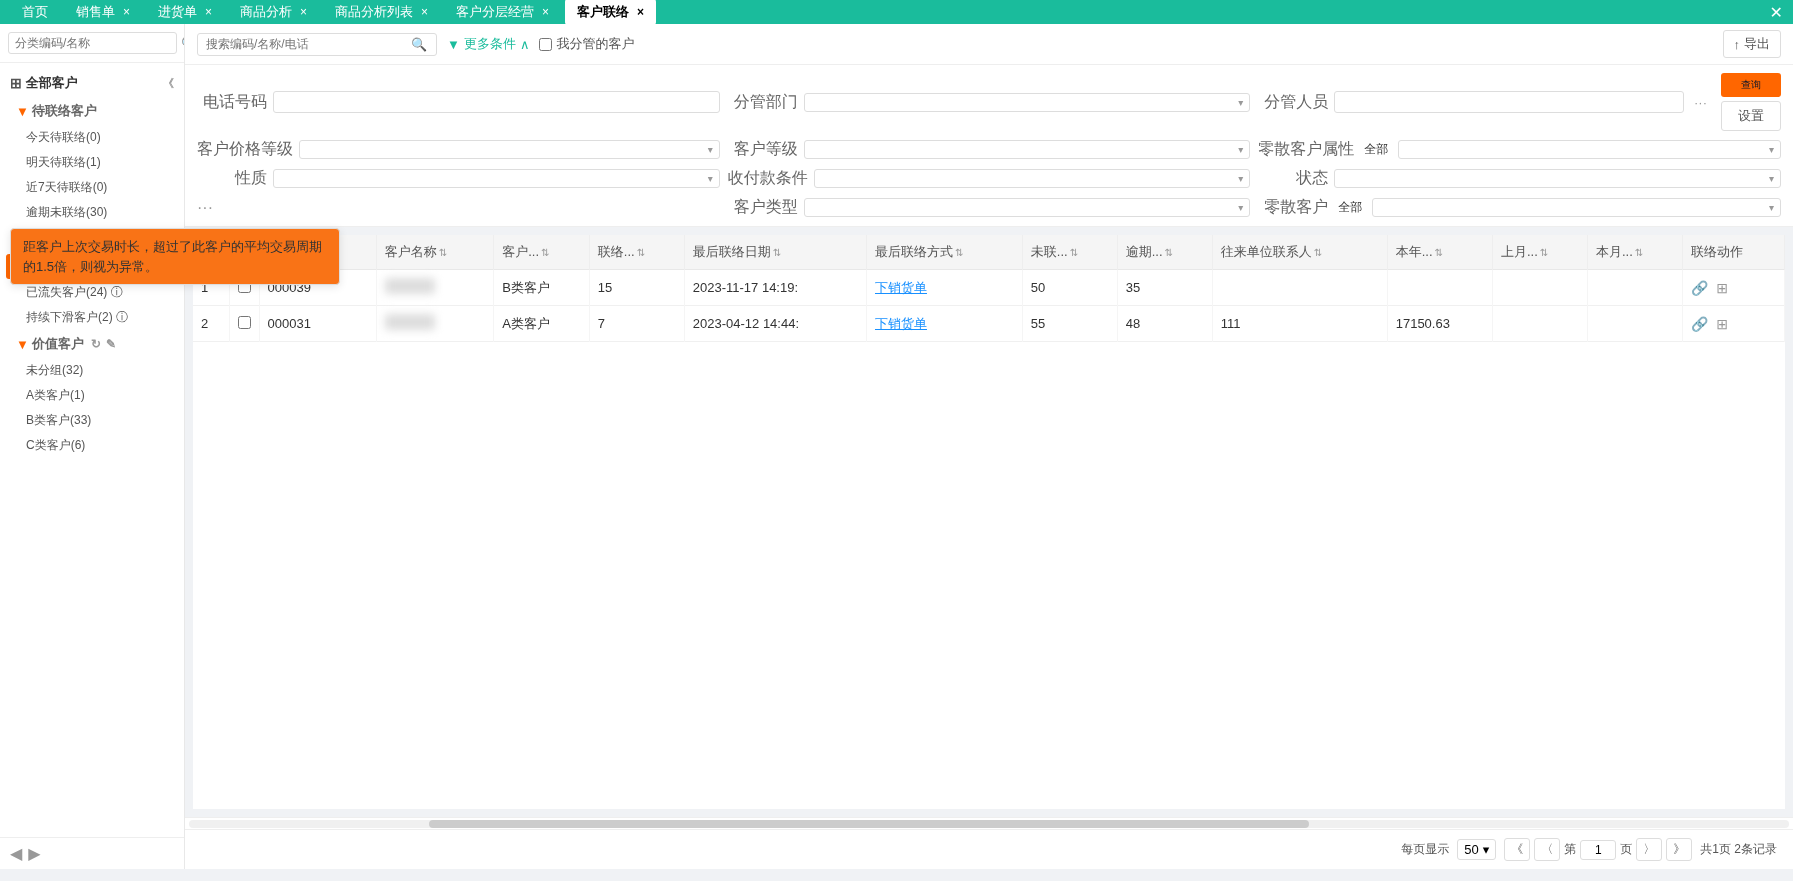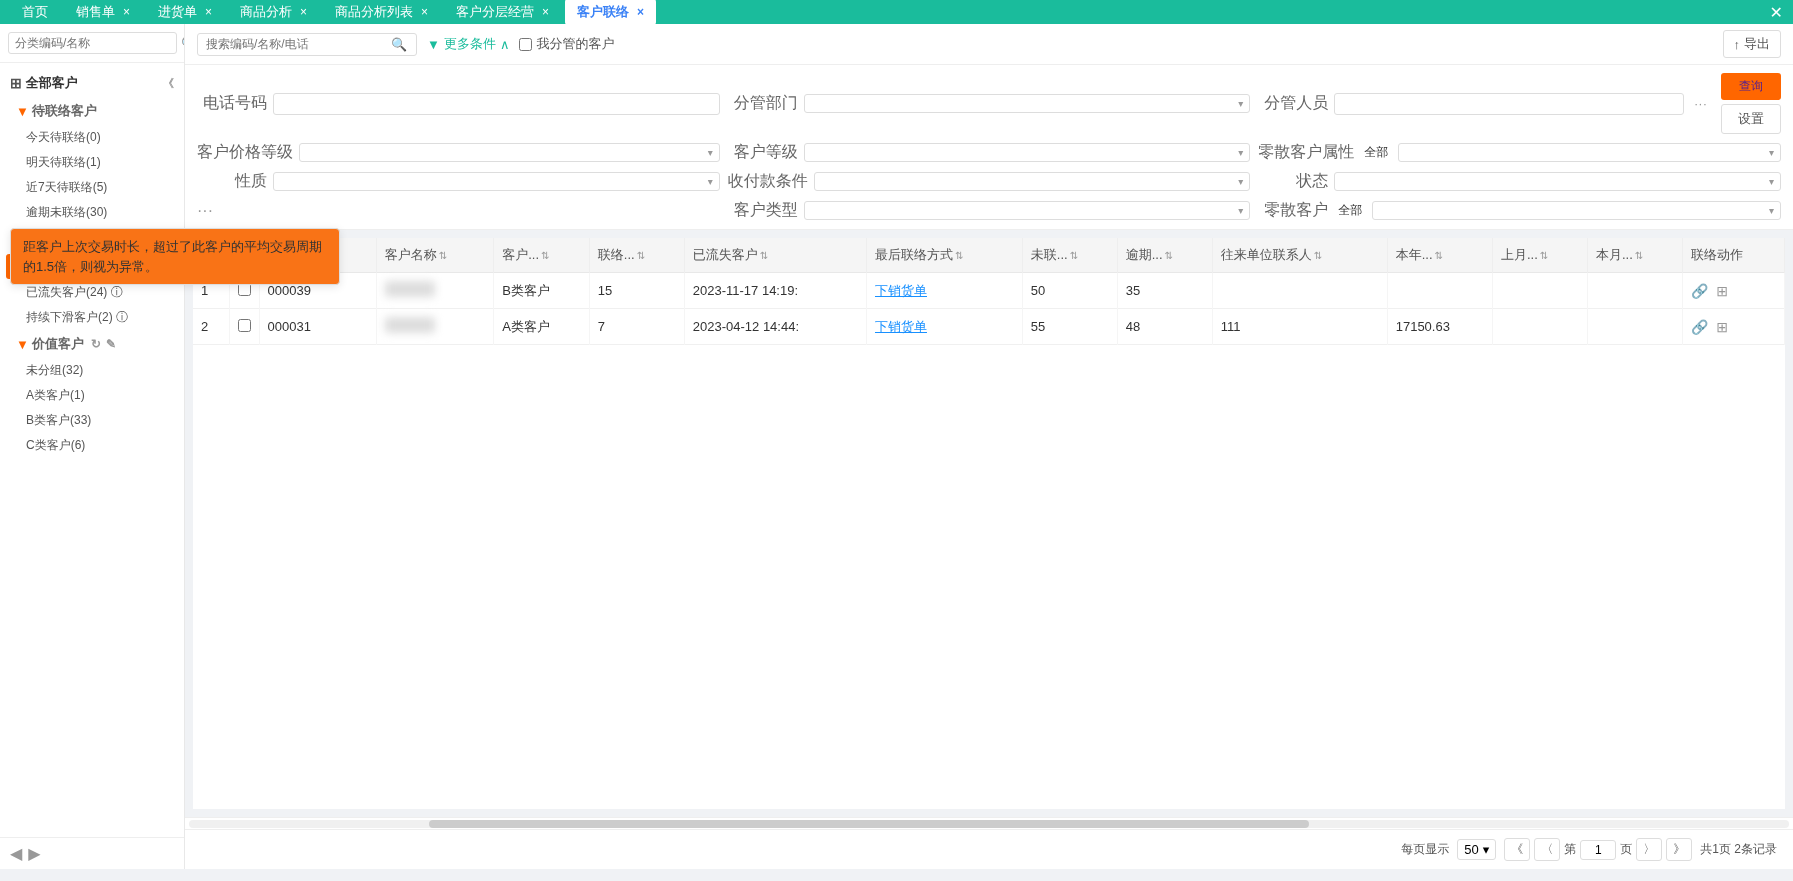--- a/index.html
+++ b/index.html
@@ -7,21 +7,21 @@
 
     
     .top-nav {
       display: flex; align-items: center; background: #1abc9c; height: 24px; padding: 0 10px;
       color: #fff; gap: 4px; position: relative;
     }
     .top-nav .nav-item {
       padding: 4px 12px; border-radius: 3px; cursor: pointer; font-size: 13px; color: #fff;
       white-space: nowrap; display: flex; align-items: center; gap: 4px;
     }
-    .top-nav .nav-item.active { background: #fff; color: #3b82f6; font-weight: bold; }
+    .top-nav .nav-item.active { background: #fff; color: #000000; font-weight: bold; }
     .top-nav .nav-item .close-x { font-size: 12px; margin-left: 4px; }
     .top-nav .close-btn {
       position: absolute; right: 10px; top: 50%; transform: translateY(-50%);
       color: #fff; font-size: 16px; cursor: pointer;
     }
 
     
     .main-layout { display: flex; height: calc(881px - 36px); }
 
     
@@ -66,21 +66,21 @@
       flex: 1; display: flex; flex-direction: column; overflow: hidden; background: #f0f2f5;
     }
 
     
     .filter-bar {
       background: #fff; padding: 6px 12px; border-bottom: 1px solid #eee;
       display: flex; align-items: center; gap: 10px; flex-shrink: 0;
     }
     .filter-bar .search-input-wrap {
       display: flex; align-items: center; border: 1px solid #ddd; border-radius: 3px; padding: 3px 8px;
-      background: #fff; gap: 4px; width: 220px;
+      background: #fff; gap: 4px; width: 240px;
     }
     .filter-bar .search-input-wrap input { border: none; outline: none; font-size: 12px; flex: 1; }
     .filter-bar .more-filters {
       display: flex; align-items: center; gap: 4px; color: #1abc9c; cursor: pointer; font-size: 12px;
     }
     .filter-bar .my-customers { display: flex; align-items: center; gap: 4px; font-size: 12px; color: #555; }
     .filter-bar .my-customers input[type=checkbox] { cursor: pointer; }
     .export-btn {
       margin-left: auto; display: flex; align-items: center; gap: 4px; background: #fff;
       border: 1px solid #ddd; border-radius: 3px; padding: 4px 10px; cursor: pointer; font-size: 12px; color: #555;
@@ -96,22 +96,22 @@
     }
     .filter-label { color: #666; font-size: 16px; white-space: nowrap; min-width: 70px; text-align: right; }
     .filter-select {
       flex: 1; border: 1px solid #ddd; border-radius: 3px; padding: 3px 6px;
       font-size: 12px; display: flex; align-items: center; justify-content: space-between;
       cursor: pointer; background: #fff; min-width: 120px;
     }
     .filter-select .arrow-down { color: #999; font-size: 10px; }
     .filter-input { flex: 1; border: 1px solid #ddd; border-radius: 3px; padding: 3px 6px; font-size: 12px; outline: none; }
     .btn-query {
-      background: #ff6600; color: #4c1d95; border: none; border-radius: 3px;
-      padding: 5px 16px; cursor: pointer; font-size: 12px; width: 100%;
+      background: #ff6600; color: #0f172a; border: none; border-radius: 3px;
+      padding: 5px 16px; cursor: pointer; font-size: 10px; width: 100%;
     }
     .btn-settings {
       background: #fff; color: #555; border: 1px solid #ddd; border-radius: 3px;
       padding: 5px 16px; cursor: pointer; font-size: 13px; width: 100%; margin-top: 4px;
     }
     .filter-actions { display: flex; flex-direction: column; justify-content: center; }
     .filter-more-dots { color: #999; font-size: 16px; cursor: pointer; }
 
     
     .table-wrap {
@@ -224,21 +224,21 @@
         <span>全部客户</span>
         <span class="collapse-btn">《</span>
       </div>
 
       <div class="tree-group-label">
         <span class="arrow">▼</span>
         <span>待联络客户</span>
       </div>
       <div class="tree-item">今天待联络(0)</div>
       <div class="tree-item">明天待联络(1)</div>
-      <div class="tree-item">近7天待联络(5)</div>
+      <div class="tree-item">近7天待联络(0)</div>
       <div class="tree-item">逾期未联络(30)</div>
 
       <div class="tree-group-label">
         <span class="arrow">▼</span>
         <span>回购异常客户(2)</span>
         <span style="color:#1abc9c;margin-left:4px;font-size:12px;cursor:pointer;">ⓘ</span>
       </div>
       <div class="tree-item active">流失预警客户(3) ⓘ</div>
       <div class="tree-item">已流失客户(24) ⓘ</div>
       <div class="tree-item">持续下滑客户(2) ⓘ</div>
@@ -390,21 +390,21 @@
             <th>
               <span>客户名称</span><span class="col-sort">⇅</span>
             </th>
             <th>
               <span>客户...</span><span class="col-sort">⇅</span>
             </th>
             <th>
               <span>联络...</span><span class="col-sort">⇅</span>
             </th>
             <th>
-              <span>已流失客户</span><span class="col-sort">⇅</span>
+              <span>最后联络日期</span><span class="col-sort">⇅</span>
             </th>
             <th>
               <span>最后联络方式</span><span class="col-sort">⇅</span>
             </th>
             <th>
               <span>未联...</span><span class="col-sort">⇅</span>
             </th>
             <th>
               <span>逾期...</span><span class="col-sort">⇅</span>
             </th>

